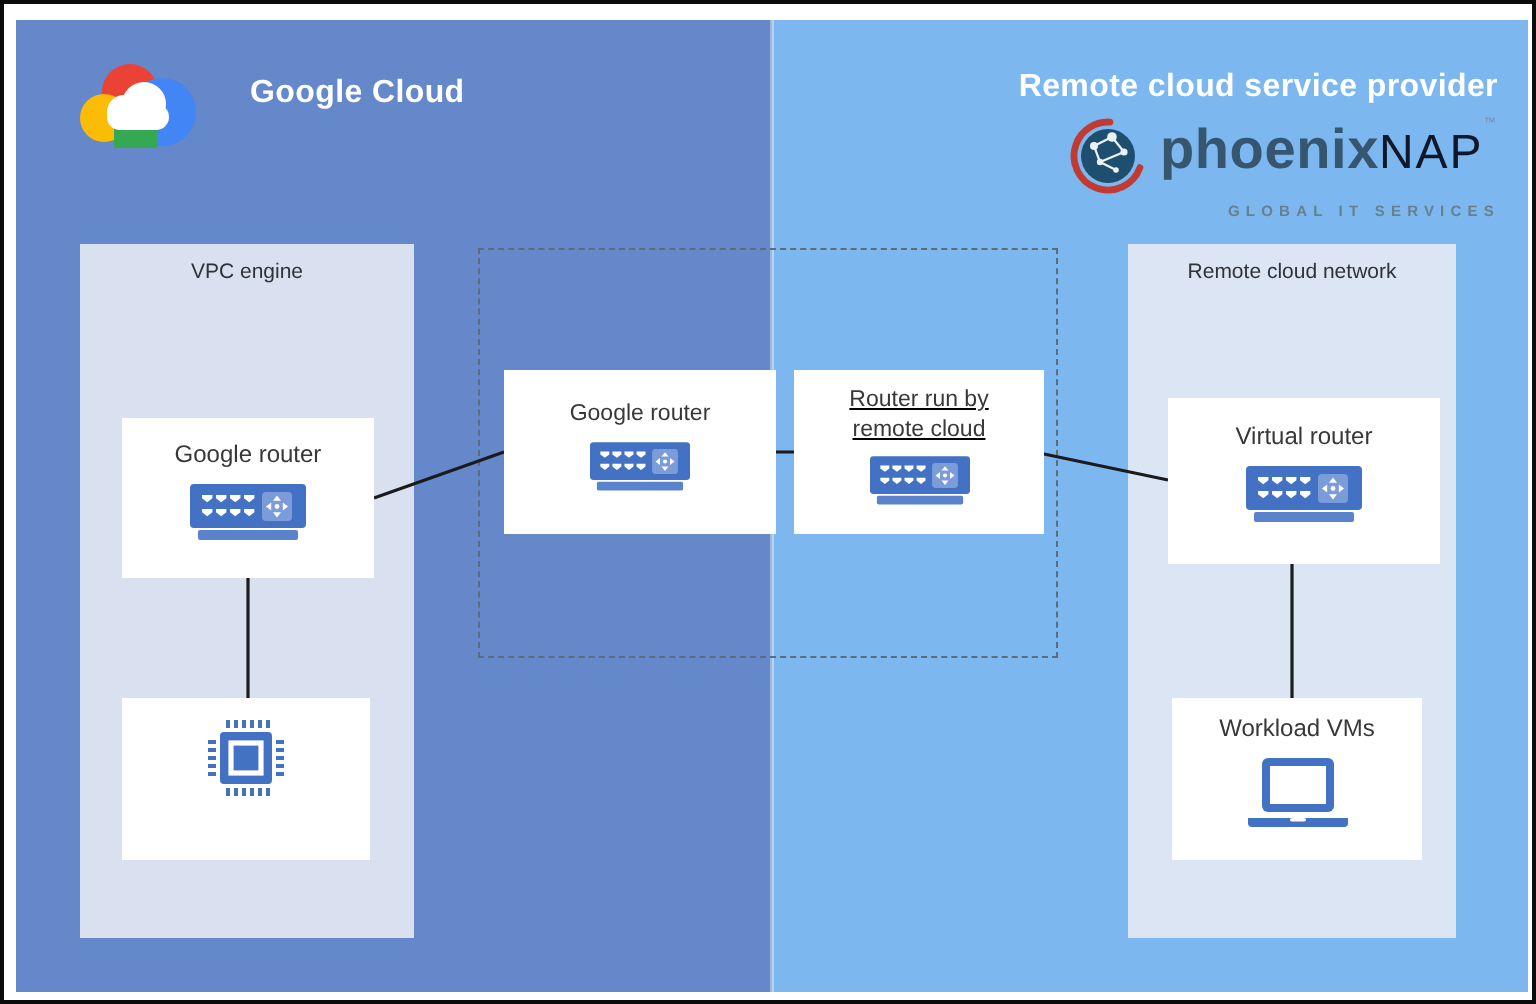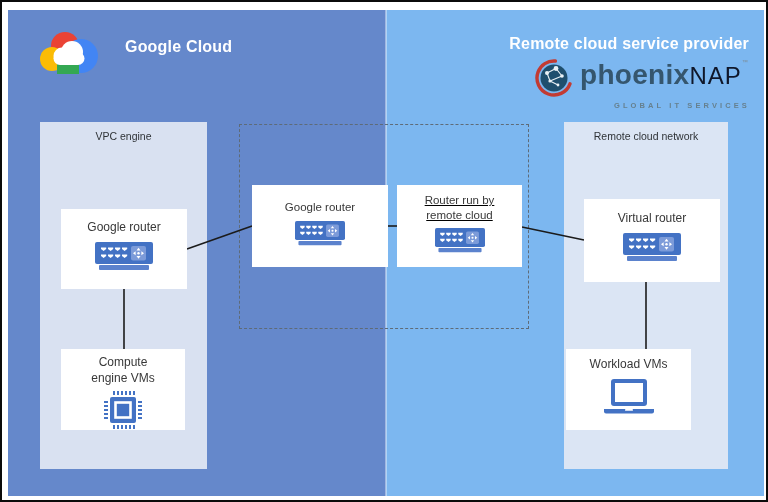--- a/index.html
+++ b/index.html
@@ -29,21 +29,21 @@
   .group-label{margin-top:8px;text-align:center;font-size:10.5px;color:#2F3337;}
   .dashed-box{position:absolute;left:237px;top:122px;width:290px;height:205px;border:1.3px dashed #5E6B78;box-sizing:border-box;}
   .node{position:absolute;background:#ffffff;display:flex;flex-direction:column;align-items:center;box-sizing:border-box;}
   .node-label{font-size:12px;color:#383838;text-align:center;line-height:1.3;}
   .node-label.sm{font-size:11.5px;}
   .n-cloud-router{left:59px;top:207px;width:126px;height:80px;padding-top:11px;}
   .n-google-router{left:250px;top:183px;width:136px;height:82px;padding-top:15px;}
   .n-remote-router{left:395px;top:183px;width:125px;height:82px;padding-top:8px;text-decoration:underline;}
   .n-virtual-router{left:582px;top:197px;width:136px;height:83px;padding-top:12px;}
   .n-compute{left:59px;top:347px;width:124px;height:81px;padding-top:6px;}
-  .n-workload{left:564px;top:347px;width:125px;height:81px;padding-top:8px;}
+  .n-workload{left:584px;top:347px;width:125px;height:81px;padding-top:8px;}
   .wrap-80{width:80px;}
   .wrap-88{width:88px;}
   .icon-gap{margin-top:6px;}
   .icon-gap-sm{margin-top:5px;}
   .lines{position:absolute;left:0;top:0;width:768px;height:502px;pointer-events:none;}
 </style>
 </head>
 <body>
 
 <div class="frame">
@@ -215,21 +215,20 @@
             <path d="M43.5 16.7l2-2.6h-4z"></path>
           <path d="M38 11.25l2.6-2v4z"></path>
             <path d="M49 11.25l-2.6-2v4z"></path>
           <circle cx="43.5" cy="11.25" r="1.2"></circle>
         </g>
       </svg>
     </div>
   </div>
 
   <div class="node n-compute">
-    <div class="node-label wrap-80">Compute engine VMs</div>
     <div class="icon-gap-sm">
       <svg width="38" height="38" viewBox="0 0 38 38">
         <g fill="#4372C4">
           <rect x="9" y="0" width="2" height="4"></rect>
             <rect x="13" y="0" width="2" height="4"></rect>
           <rect x="17" y="0" width="2" height="4"></rect>
             <rect x="21" y="0" width="2" height="4"></rect>
           <rect x="25" y="0" width="2" height="4"></rect>
             <rect x="29" y="0" width="2" height="4"></rect>
           <rect x="9" y="34" width="2" height="4"></rect>

